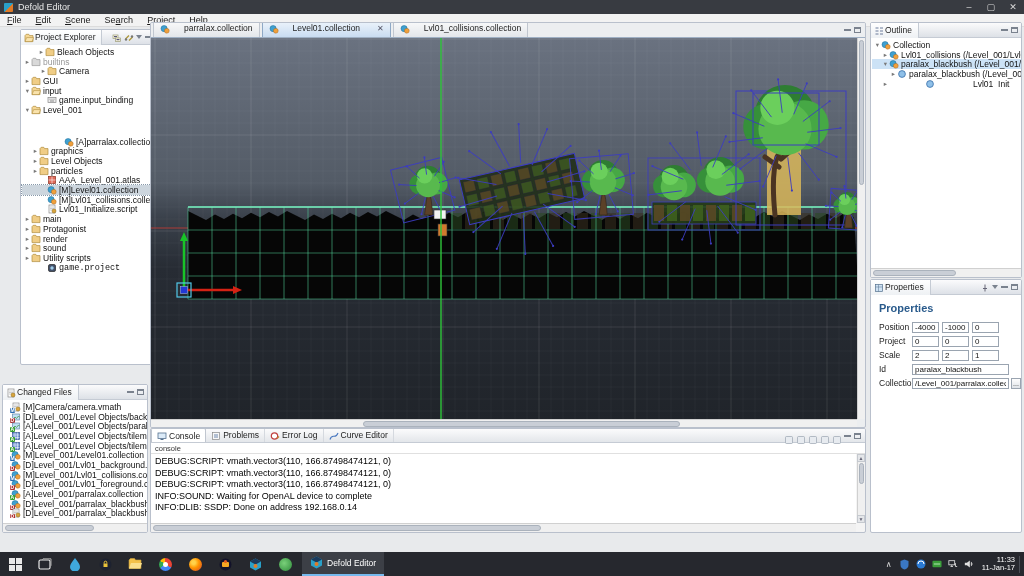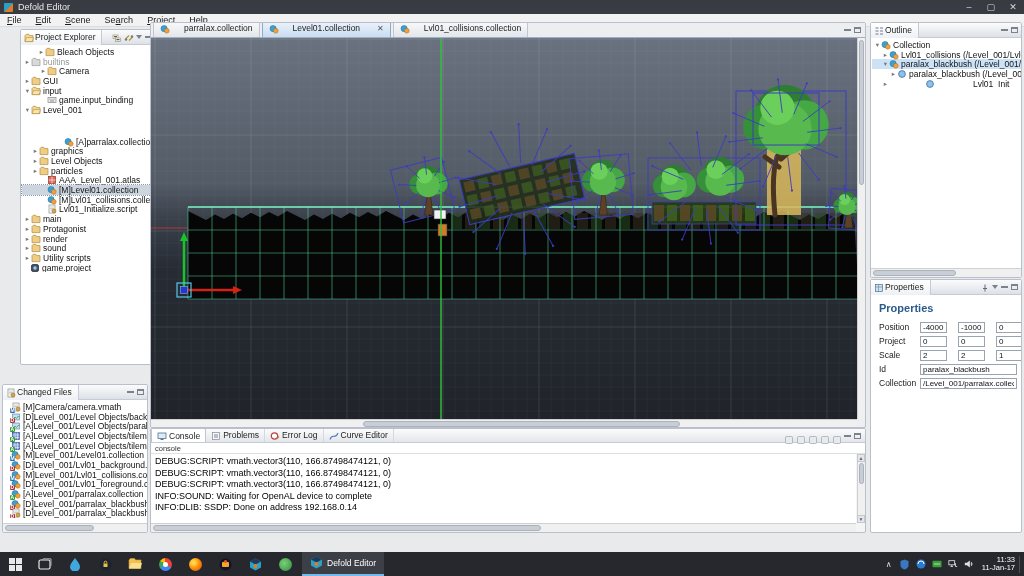--- a/index.html
+++ b/index.html
@@ -50,21 +50,21 @@
   #ctabs{height:14px;display:flex;align-items:flex-end;background:linear-gradient(#fbfbfc,#e3e6ea);border-bottom:1px solid #c5cbd4;}
   .ctab{display:flex;align-items:center;gap:3px;height:14px;padding:0 5px;font-size:8.5px;color:#222;border-right:1px solid #d5d9df;white-space:nowrap;}
   .ctab.active{background:#fff;border:1px solid #c0c6cf;border-bottom:none;border-radius:2px 2px 0 0;}
   #consolelabel{height:11px;background:#fff;border-bottom:1px solid #e0e0e0;font-size:7.5px;color:#333;padding:1px 0 0 4px;}
   #consolebody{position:absolute;left:0;top:25px;right:9px;bottom:9px;background:#fff;font-size:9px;color:#000;
     padding:2px 0 0 4px;line-height:11.5px;white-space:pre;overflow:hidden;}
   .sbarrow{position:absolute;right:0;width:8px;height:8px;background:#e4e6e9;border:1px solid #c5c9cf;font-size:5px;color:#667;
     display:flex;align-items:center;justify-content:center;}
   
   #properties .heading{font-size:11px;font-weight:bold;color:#2a5b8c;padding:7px 0 6px 8px;}
-  .prow{display:flex;align-items:center;height:14px;font-size:8.5px;color:#222;padding-left:8px;gap:8px;}
+  .prow{display:flex;align-items:center;height:14px;font-size:8.5px;color:#222;padding-left:8px;}
   .prow .plabel{width:33px;flex:0 0 33px;}
   .pin{height:11px;border:1px solid #9aa4b0;background:#fff;font-size:8px;font-family:"Liberation Sans",sans-serif;
     padding:0 2px;margin-right:3px;color:#111;}
   .pin.vec{width:27px;}
   .pin.wide{width:97px;margin-right:2px;}
   .pbtn{width:10px;height:11px;border:1px solid #9aa4b0;background:linear-gradient(#fdfdfd,#dfe3e8);font-size:7px;
     display:flex;align-items:center;justify-content:center;color:#333;}
   
   #taskbar{position:absolute;left:0;top:552px;width:1024px;height:24px;background:#26282e;display:flex;align-items:center;color:#fff;}
   .tbicon{width:30px;height:24px;display:flex;align-items:center;justify-content:center;}
@@ -265,21 +265,21 @@
           </svg></span>
         <span>sound</span>
       </div>
       <div class="trow" style="padding-left: 2px;">
         <span class="arr">▸</span>
         <span class="tic"><svg width="10" height="10" viewBox="0 0 10 10">
             <path d="M1 2.6 l1.2-1.3 h2.6 l0.8 1.3 h3.4 v6 h-8z" fill="#f0cd86" stroke="#b08d3e" stroke-width="0.7"></path>
           </svg></span>
         <span>Utility scripts</span>
       </div>
-      <div class="trow" style="padding-left: 1px;">
+      <div class="trow" style="padding-left: 18px; font-family: Liberation Mono, monospace;">
         <span class="arr"></span>
         <span class="tic"><svg width="10" height="10" viewBox="0 0 10 10">
             <rect x="1.5" y="1.5" width="7" height="7" rx="1.5" fill="#42506a" stroke="#222" stroke-width="0.7"></rect>
             <circle cx="5" cy="5" r="1.7" fill="#9ecbe8"></circle>
           </svg></span>
         <span>game.project</span>
       </div>
     </div>
 </div>
 

